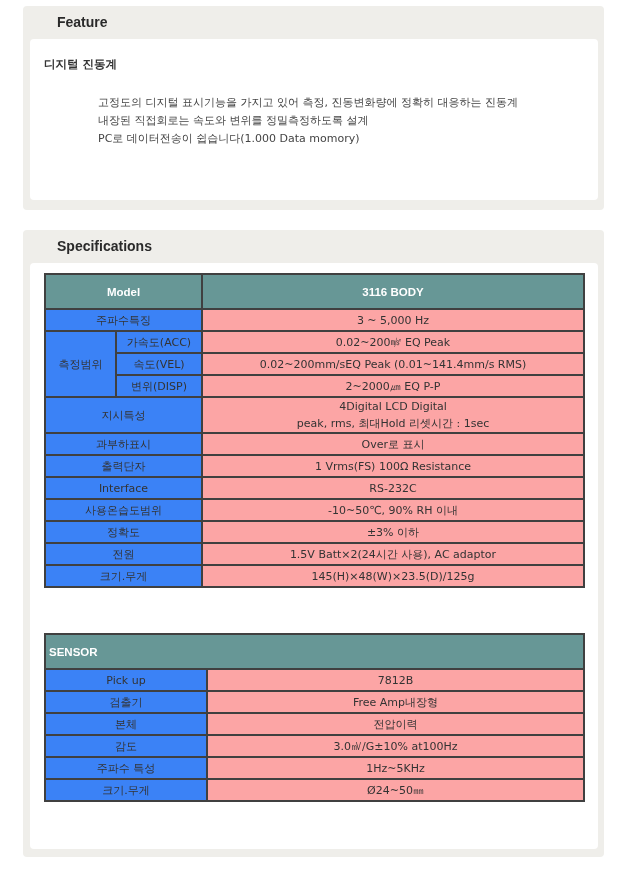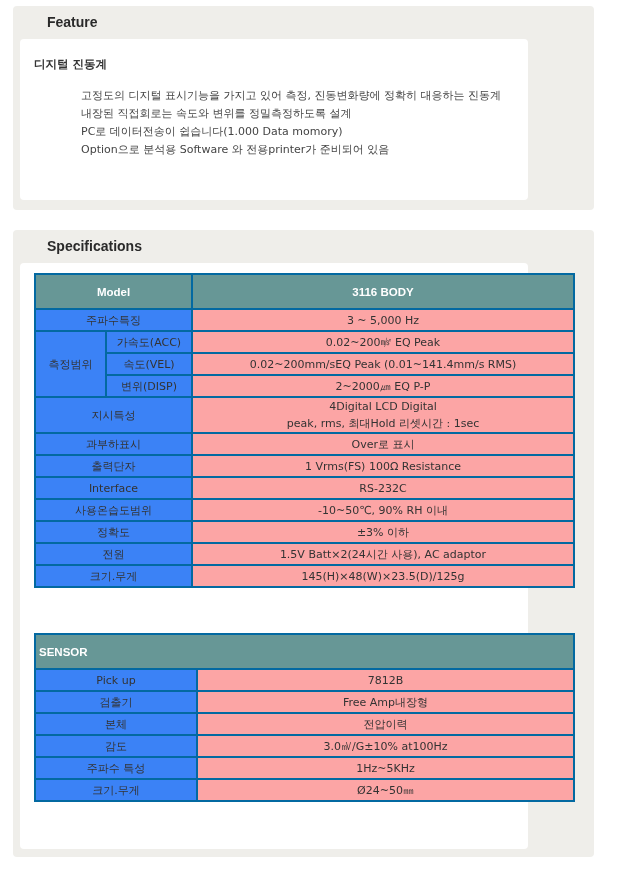--- a/index.html
+++ b/index.html
@@ -1,53 +1,52 @@
 <!DOCTYPE html>
 <html><head>
 <meta charset="utf-8">
 <style>
   html, body { margin:0; padding:0; background:#ffffff; }
   body { width:617px; height:877px; position:relative; font-family:"DejaVu Sans", sans-serif; color:#333; }
-  .panel { position:absolute; left:13px; width:581px; background:#efeeea; border-radius:4px; }
+  .panel { position:absolute; left:23px; width:581px; background:#efeeea; border-radius:4px; }
   .panel-title { position:absolute; left:34px; font-family:"Liberation Sans", sans-serif; font-weight:bold; font-size:14px; color:#2a2a2a; }
-  .panel-inner { position:absolute; left:7px; width:508px; background:#ffffff; border-radius:4px; }
+  .panel-inner { position:absolute; left:7px; width:568px; background:#ffffff; border-radius:4px; }
   #feature { top:6px; height:204px; }
   #feature .panel-title { top:8px; }
   #feature .panel-inner { top:33px; height:161px; }
   .feat-heading { position:absolute; left:14px; top:18px; font-size:11.5px; font-weight:bold; color:#333; }
-  .feat-list { position:absolute; left:53px; top:40px; margin:8px; padding:0; list-style:none; }
+  .feat-list { position:absolute; left:53px; top:40px; margin:15px; padding:0; list-style:none; }
   .feat-list li { font-size:11px; line-height:18px; height:18px; color:#444; white-space:nowrap; }
 
   #specs { top:230px; height:627px; }
   #specs .panel-title { top:8px; }
   #specs .panel-inner { top:33px; height:586px; }
 
   table.spec { position:absolute; left:14px; border-collapse:collapse; width:541px; font-size:11px; color:#333; }
-  table.spec td, table.spec th { border:2px solid #0369a1; text-align:center; padding:0; height:20px; }
+  table.spec td, table.spec th { border:2px solid #404040; text-align:center; padding:0; height:20px; }
   table.spec th { background:#679796; color:#fff; font-family:"Liberation Sans", sans-serif; font-weight:bold; font-size:11.5px; height:33px; }
   table.spec td.lbl { background:#3b82f6; }
   table.spec td.val { background:#fca5a5; }
   #main-table { top:10px; }
   #main-table td { height:20px; }
   #sensor-table { top:370px; }
   #sensor-table th { text-align:left; padding-left:3px; height:33px; }
   .two-line { line-height:17px; padding:2px 0;margin-left:42px; }
 </style>
 </head>
 <body>
 
 <div class="panel" id="feature">
   <div class="panel-title">Feature</div>
   <div class="panel-inner">
     <div class="feat-heading">디지털 진동계</div>
     <ul class="feat-list">
       <li>고정도의 디지털 표시기능을 가지고 있어 측정, 진동변화량에 정확히 대응하는 진동계</li>
       <li>내장된 직접회로는 속도와 변위를 정밀측정하도록 설계</li>
       <li>PC로 데이터전송이 쉽습니다(1.000 Data momory)</li>
-      <li>Option으로 분석용 Software 와 전용printer가 준비되어 있음</li>
     </ul>
   </div>
 </div>
 
 <div class="panel" id="specs">
   <div class="panel-title">Specifications</div>
   <div class="panel-inner">
 
     <table class="spec" id="main-table">
       <colgroup>

